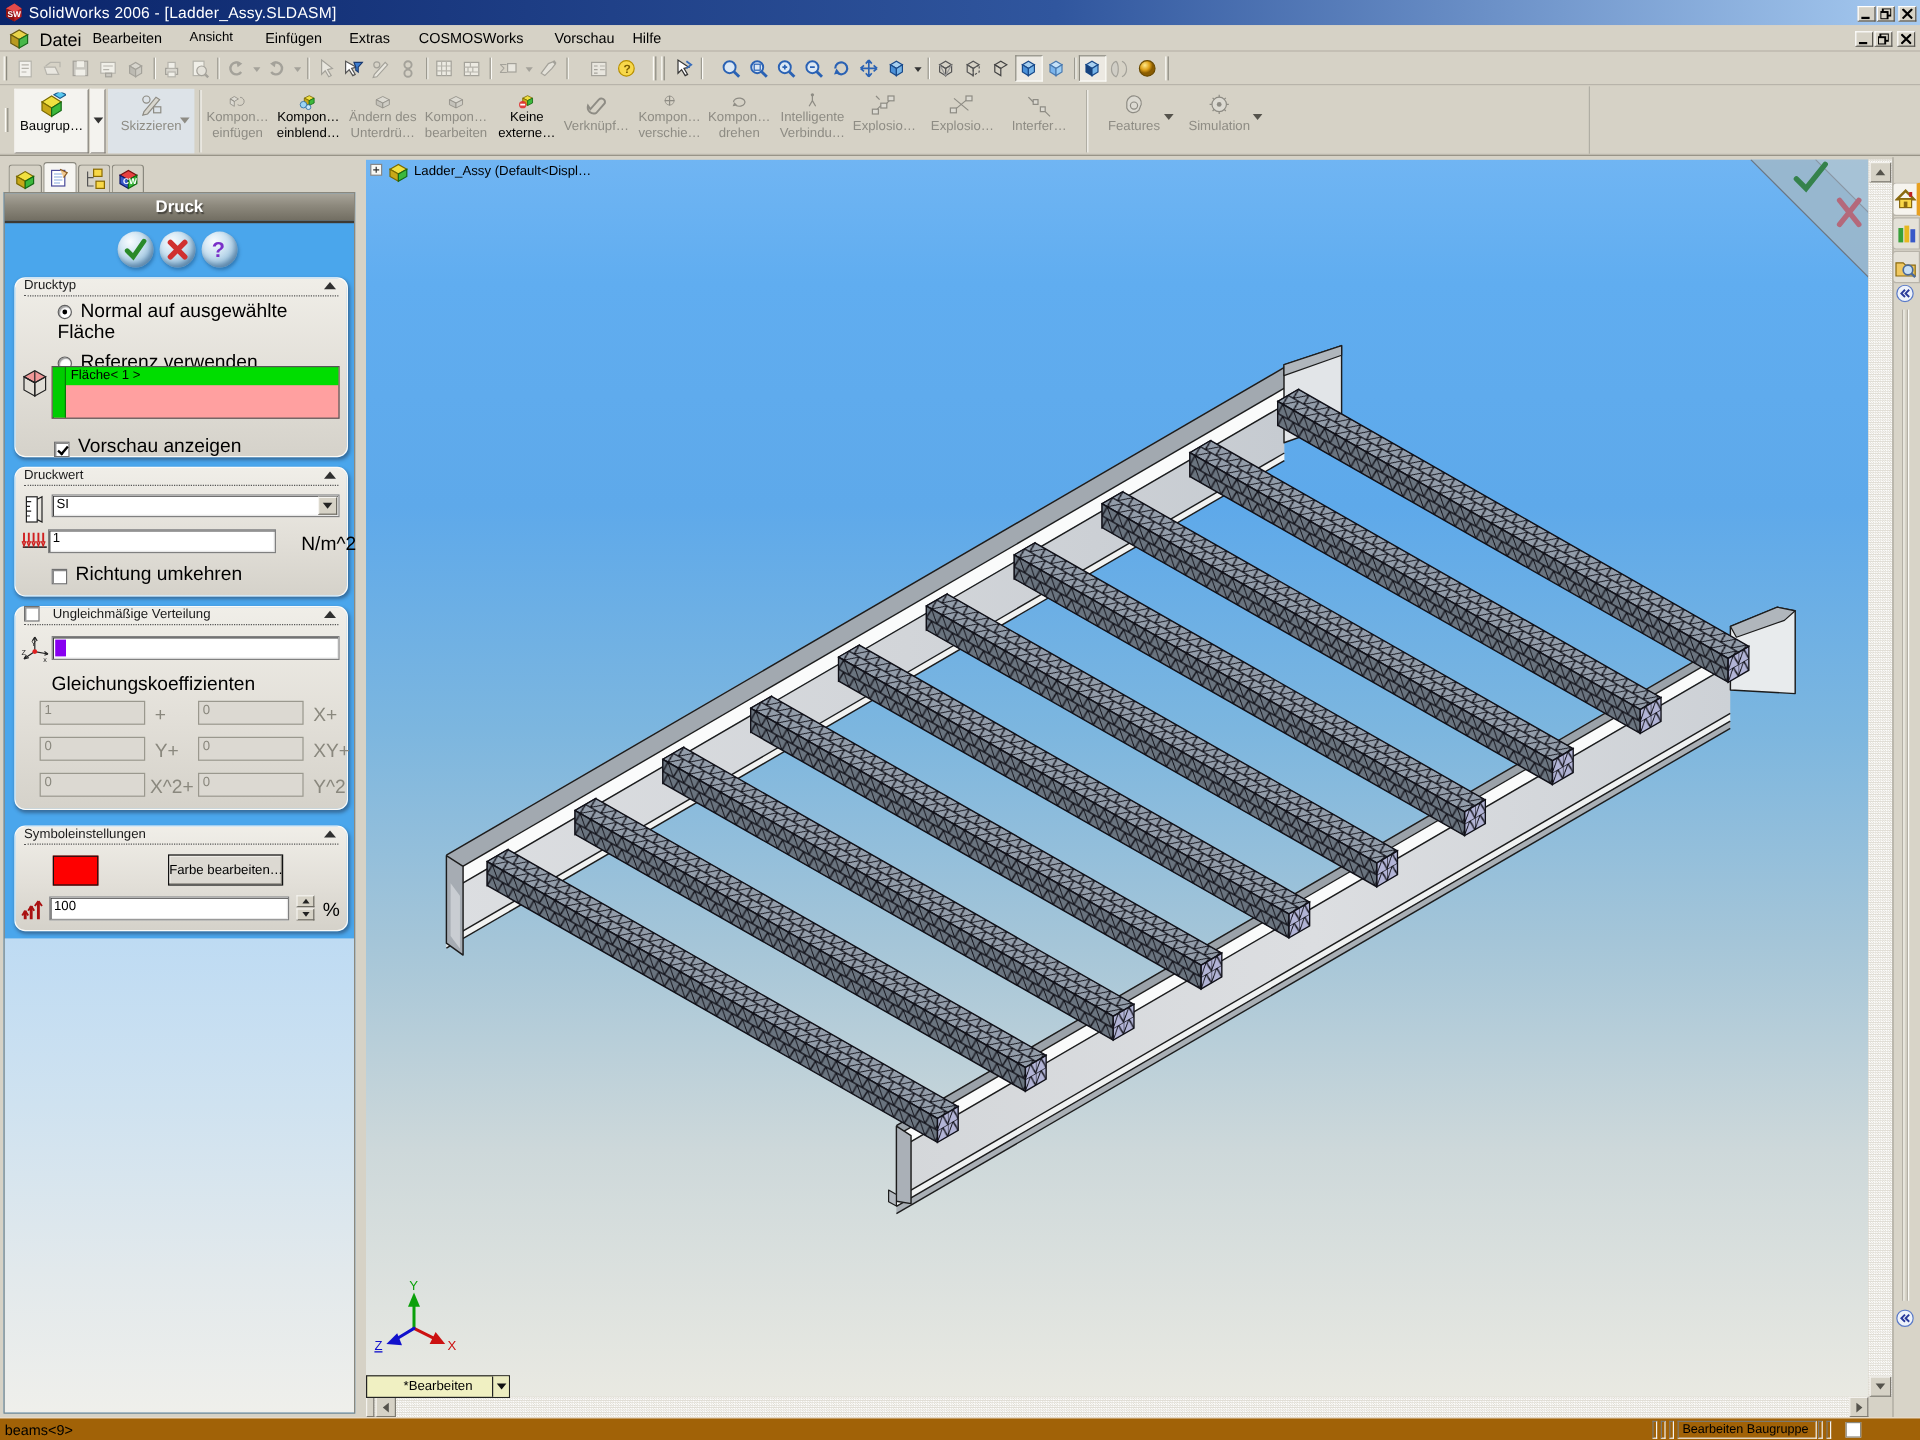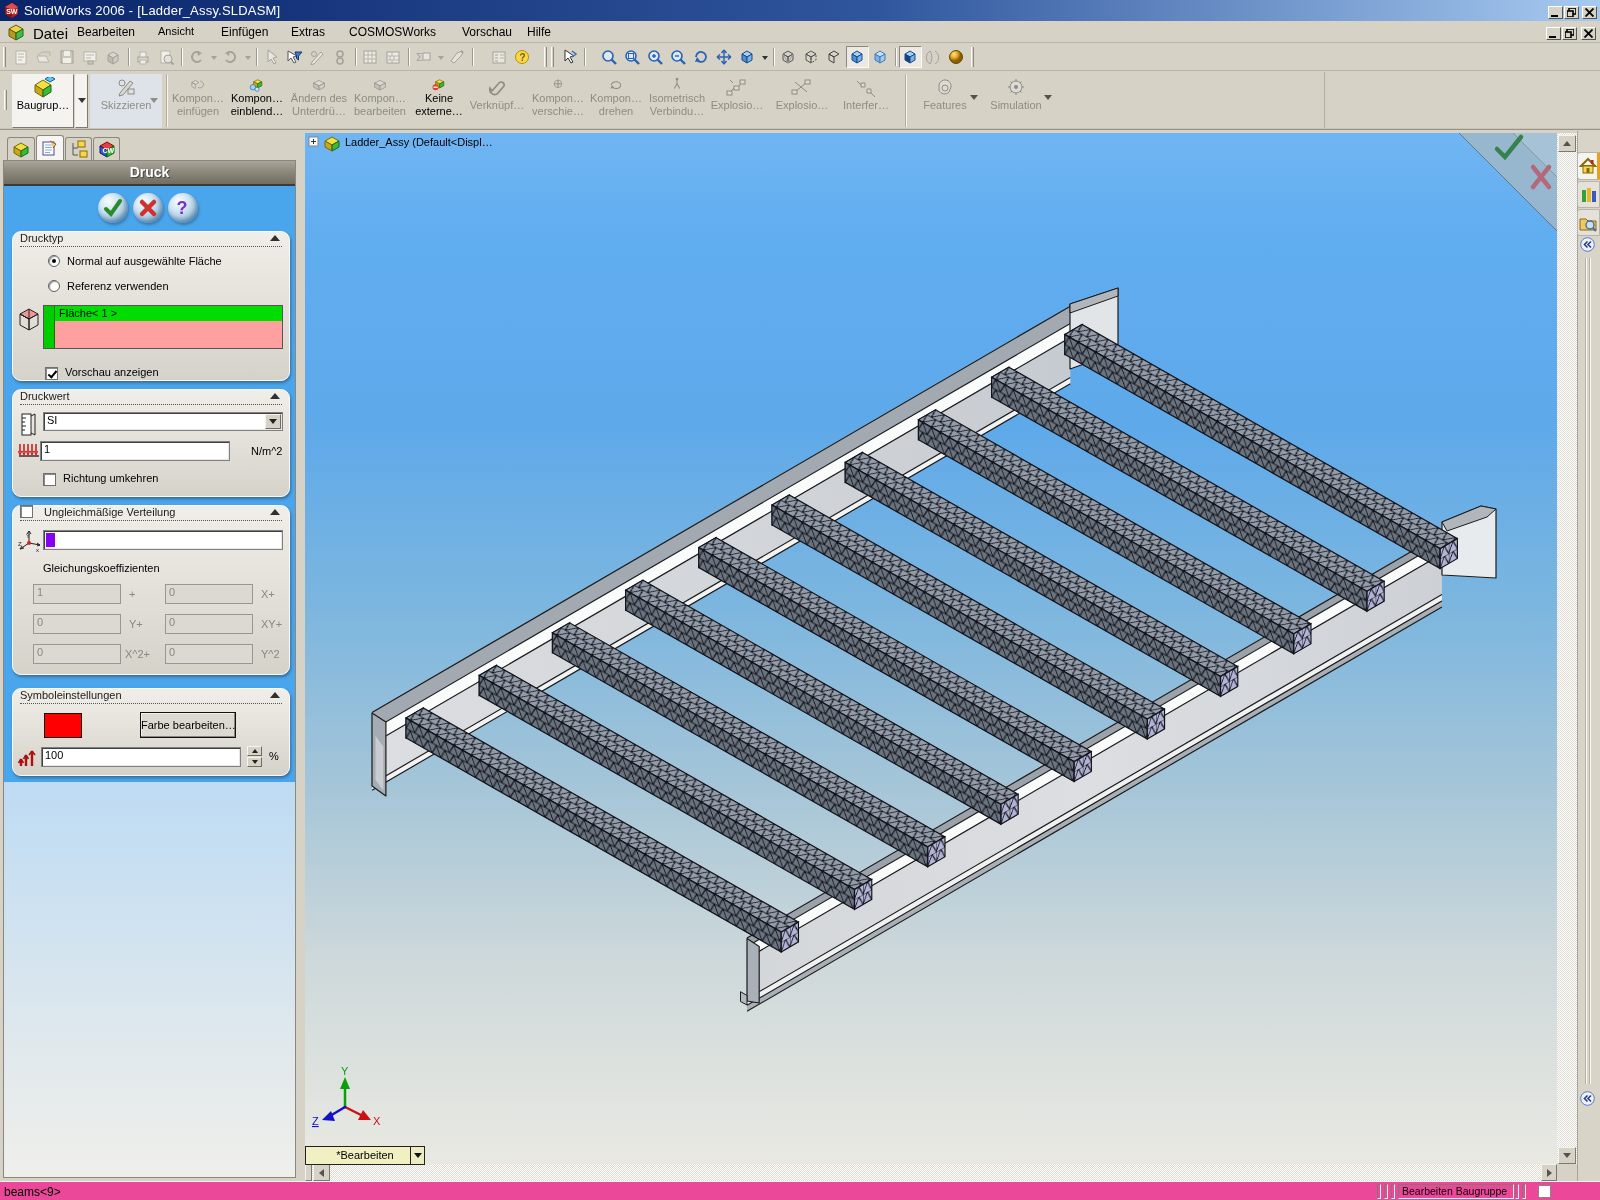--- a/index.html
+++ b/index.html
@@ -16,21 +16,21 @@
 .bigbtn.on{color:#000}
 .pmgroup{position:absolute;left:12px;width:278px;background:linear-gradient(180deg,#f0eee8 0%,#e2dfd8 55%,#d5d2ca 100%);border-radius:9px;border:1px solid #fbfaf7;box-shadow:1px 2px 3px rgba(30,40,60,.45);padding:0 7px 0 7px}
 .pmhead{font-size:11px;color:#1a1a1a;position:relative;padding-bottom:2px;margin-bottom:4px;border-bottom:1px dotted #555}
 .pmhead .tri{position:absolute;right:2px;top:3px;width:0;height:0;border-left:5px solid transparent;border-right:5px solid transparent;border-bottom:6px solid #303030}
 .txt{background:#fff;border:1px solid #808080;box-shadow:inset 1px 1px 0 #404040, inset -1px -1px 0 #e8e8e8;font-size:11px;color:#000;padding:1px 3px;font-family:"Liberation Sans",sans-serif}
 .txtd{background:#dcd9d2;border:1px solid #9a988e;font-size:11px;color:#8a887e;padding:1px 3px}
 .cb{width:13px;height:13px;background:#fff;border:1px solid #707070;box-shadow:inset 1px 1px 0 #888;display:inline-block;position:relative;vertical-align:-2px}
 .cb.ck:before{content:"";position:absolute;left:2px;top:3px;width:7px;height:3px;border-left:2px solid #000;border-bottom:2px solid #000;transform:rotate(-50deg)}
 .rad{width:12px;height:12px;border-radius:50%;background:#fff;border:1px solid #606060;box-shadow:inset 1px 1px 1px #999;display:inline-block;position:relative;vertical-align:-2px}
 .rad.on:before{content:"";position:absolute;left:3px;top:3px;width:4px;height:4px;border-radius:50%;background:#000}
-.lbl{font-size:11px;color:#000}
+.lbl{font-size:16px;color:#000}
 .spin{width:15px;height:10px;background:#d6d2c6;border:1px solid;border-color:#f6f4f0 #6e6c64 #6e6c64 #f6f4f0;display:flex;align-items:center;justify-content:center}
 .spin:after{content:"";width:0;height:0;border-left:3px solid transparent;border-right:3px solid transparent}
 .spin.up:after{border-bottom:4px solid #222}
 .spin.dn:after{border-top:4px solid #222}
 </style></head>
 <body>
 
 <div class="abs" style="left:0;top:0;width:1600px;height:21px;background:linear-gradient(90deg,#0a246a 0%,#30569e 55%,#a6caf0 100%);display:flex;align-items:center">
  <svg class="abs" style="left:3px;top:2px" width="17" height="17" viewBox="0 0 17 17">
       <polygon points="2,5 9,1 15,5 15,12 9,16 2,12" fill="#b91f1f"></polygon>
@@ -480,21 +480,21 @@
           <polygon points="5,17 11,16 7,12" fill="#8e8c84"></polygon>
         </svg>
         <span>Kompon…</span>
         <span>drehen</span>
       </span>
       <span class="bigbtn abs" style="left:646px;top:2px;width:62px">
         <svg width="26" height="22" viewBox="0 0 26 22">
           <path d="M13 3 v7 M13 10 l-4 7 M13 10 l4 7" stroke="#8e8c84" stroke-width="1.5"></path>
           <circle cx="13" cy="3" r="2" fill="#8e8c84"></circle>
         </svg>
-        <span>Isometrisch</span>
+        <span>Intelligente</span>
         <span>Verbindu…</span>
       </span>
       <span class="bigbtn abs" style="left:712px;top:2px;width:50px">
         <svg width="26" height="22" viewBox="0 0 26 22">
           <path d="M5 16 l5 -5 M13 11 l5 -5 M9 6 l-3 -3" stroke="#8e8c84"></path>
           <rect x="3" y="14" width="5" height="4" fill="#dcdad2" stroke="#8e8c84"></rect>
           <rect x="16" y="3" width="5" height="4" fill="#dcdad2" stroke="#8e8c84"></rect>
           <rect x="10" y="9" width="5" height="4" fill="#dcdad2" stroke="#8e8c84"></rect>
         </svg>
         <span>Explosio…</span>
@@ -1016,21 +1016,21 @@
       <circle cx="7.5" cy="7.5" r="6.8" fill="#eef2fa" stroke="#5a7ac8"></circle>
       <path d="M7.5 4.5 L4.5 7.5 L7.5 10.5 M11 4.5 L8 7.5 L11 10.5" fill="none" stroke="#2a3a9a" stroke-width="1.6"></path>
     </svg></div>
 <div class="abs" style="left:1585px;top:258px;width:2px;height:826px;border-left:1px solid #b4b0a6;border-right:1px solid #fbfaf6"></div>
 <div class="abs" style="left:1589px;top:258px;width:2px;height:826px;border-left:1px solid #b4b0a6;border-right:1px solid #fbfaf6"></div>
 <div class="abs" style="left:1580px;top:1091px"><svg width="15" height="15" viewBox="0 0 15 15">
       <circle cx="7.5" cy="7.5" r="6.8" fill="#eef2fa" stroke="#5a7ac8"></circle>
       <path d="M7.5 4.5 L4.5 7.5 L7.5 10.5 M11 4.5 L8 7.5 L11 10.5" fill="none" stroke="#2a3a9a" stroke-width="1.6"></path>
     </svg></div>
 
-<div class="abs" style="left:0;top:1181px;width:1600px;height:19px;background:#ec4899;border-top:1px solid #f4f2ee">
+<div class="abs" style="left:0;top:1181px;width:1600px;height:19px;background:#a16207;border-top:1px solid #f4f2ee">
  <span class="abs" style="left:4px;top:3px;font-size:12px;color:#000">beams&lt;9&gt;</span>
  <span class="abs bevel-in" style="left:1377px;top:2px;width:4px;height:15px"></span>
  <span class="abs bevel-in" style="left:1384px;top:2px;width:4px;height:15px"></span>
  <span class="abs bevel-in" style="left:1391px;top:2px;width:4px;height:15px"></span>
  <span class="abs" style="left:1398px;top:2px;width:116px;height:15px;border:1px solid;border-color:#7d7a72 #f4f2ee #f4f2ee #7d7a72;font-size:10.5px;line-height:13px;padding-left:3px;white-space:nowrap;overflow:hidden">Bearbeiten Baugruppe</span>
  <span class="abs bevel-in" style="left:1515px;top:2px;width:4px;height:15px"></span>
  <span class="abs bevel-in" style="left:1522px;top:2px;width:4px;height:15px"></span>
  <span class="abs" style="left:1538px;top:3px;width:13px;height:13px;background:#fff;border:1px solid #8a887e"></span>
 </div>
 </body></html>

